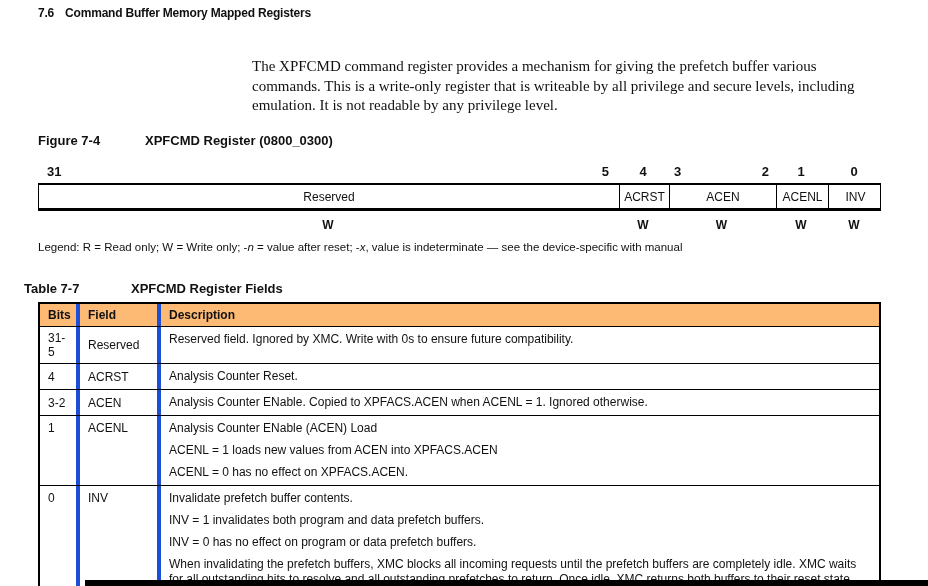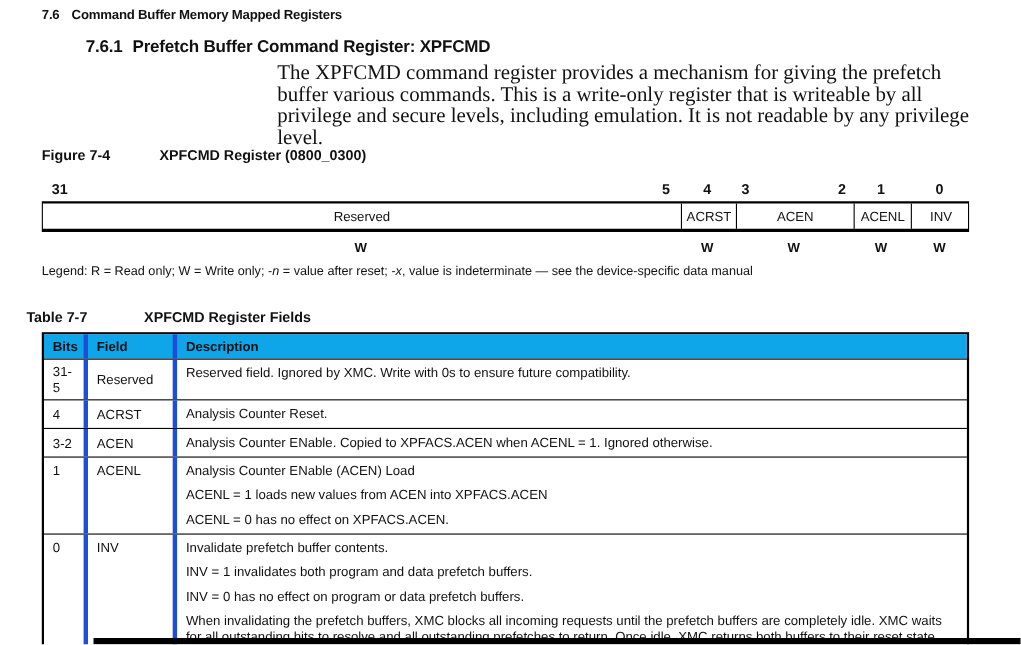--- a/index.html
+++ b/index.html
@@ -15,21 +15,21 @@
   .abs { position:absolute; }
 
   
   .h1 { left:38px; top:6px; font-size:12px; font-weight:bold; display:flex; gap:11px; letter-spacing:-0.2px; }
   .h2 { left:78px; top:34px; font-size:15.5px; font-weight:bold; display:flex; gap:9px; letter-spacing:-0.2px; }
 
   
   .intro {
     left:252px; top:57px; width:636px;
     font-family:"Liberation Serif", serif;
-    font-size:19px; line-height:19.5px;
+    font-size:15px; line-height:19.5px;
   }
 
   
   .cap { font-size:13px; font-weight:bold; }
   .cap .cap-title { position:absolute; left:107px; white-space:nowrap; }
   .fig-cap { left:38px; top:133px; width:800px; }
   .tbl-cap { left:24px; top:281px; width:800px; }
 
   
   .reg-grid { display:grid; grid-template-columns:580px 50px 107px 52px 54px; width:843px; }
@@ -56,42 +56,38 @@
   .legend i { font-style:italic; }
 
   
   .fields-table {
     left:38px; top:302px; width:843px;
     border:2px solid #000;
     font-size:12px;
   }
   .t-row { display:grid; grid-template-columns:36px 81px 1fr; border-top:1px solid #000; }
   .t-row:first-child { border-top:none; }
-  .t-row.head { background:#0ea5e9; font-weight:bold; }
+  .t-row.head { background:#fdba74; font-weight:bold; }
   .t-cell { padding:4px 8px; border-left:4px solid #1d4ed8; min-height:22px; display:flex; flex-direction:column; justify-content:center; }
   .t-cell:first-child { border-left:none; }
   .t-cell.desc { justify-content:flex-start; padding-top:5px; padding-bottom:4px; }
   .t-cell.desc .para { line-height:15px; margin-bottom:7px; }
   .t-cell.desc .para:last-child { margin-bottom:1px; }
   .t-cell.top { justify-content:flex-start; padding-top:5px; }
 
   .bottom-rule { left:85px; top:580px; width:843px; height:6px; background:#000; }
 </style>
 </head>
 <body>
 
 <div class="page">
 
   <div class="abs h1">
     <span>7.6</span>
     <span>Command Buffer Memory Mapped Registers</span>
-  </div>
-  <div class="abs h2">
-    <span>7.6.1</span>
-    <span>Prefetch Buffer Command Register: XPFCMD</span>
   </div>
 
   <div class="abs intro">The XPFCMD command register provides a mechanism for giving the prefetch buffer various commands.  This is a write-only register that is writeable by all privilege and secure levels, including emulation. It is not readable by any privilege level.</div>
 
   <div class="abs cap fig-cap">
     <span>Figure 7-4</span>
     <span class="cap-title">XPFCMD Register (0800_0300)</span>
   </div>
 
   <div class="abs reg-grid bits-row">
@@ -124,21 +120,21 @@
 
   <div class="abs reg-grid w-row">
     <div class="cell">W</div>
     <div class="cell">W</div>
     <div class="cell">W</div>
     <div class="cell">W</div>
     <div class="cell">W</div>
   </div>
 
   <div class="abs legend">
-    <span>Legend: R = Read only; W = Write only; -</span><i>n</i><span> = value after reset; -</span><i>x</i><span>, value is indeterminate — see the device-specific data manual</span>
+    <span>Legend: R = Read only; W = Write only; -</span><i>n</i><span> = value after reset; -</span><i>x</i><span>, value is indeterminate — see the device-specific with manual</span>
   </div>
 
   <div class="abs cap tbl-cap">
     <span>Table 7-7</span>
     <span class="cap-title">XPFCMD Register Fields</span>
   </div>
 
   <div class="abs fields-table">
     <div class="t-row head">
       <div class="t-cell">Bits</div>

